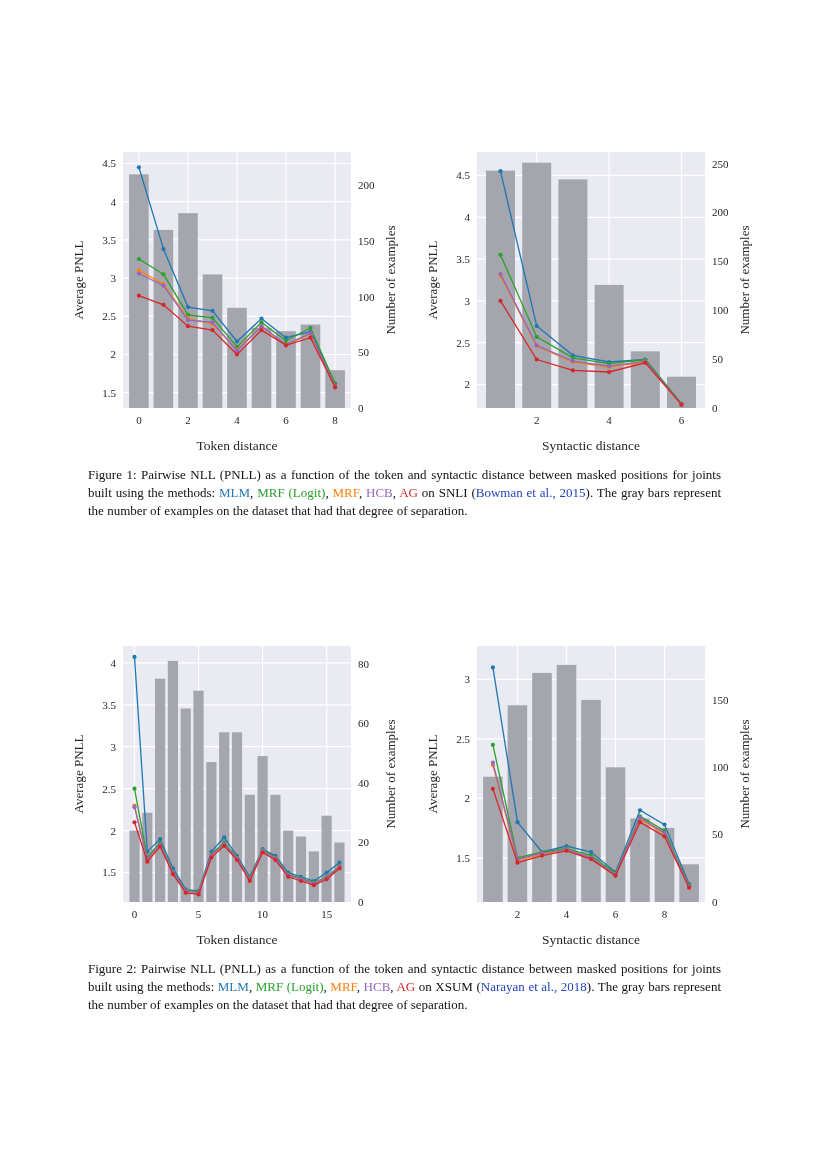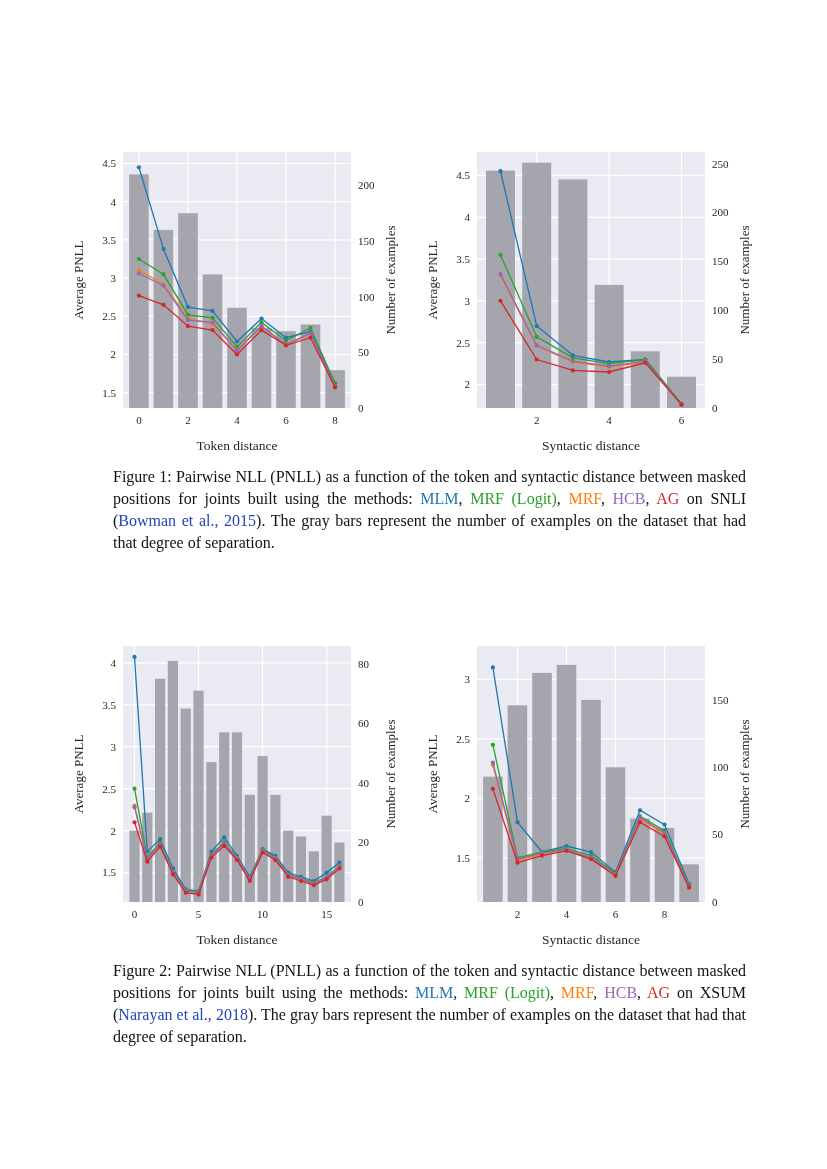--- a/index.html
+++ b/index.html
@@ -1,20 +1,20 @@
 <!DOCTYPE html>
 <html><head>
 <meta charset="utf-8">
 <style>
   html,body{margin:0;padding:0;background:#ffffff;}
   .page{width:827px;height:1169px;position:relative;margin:0 auto;background:#ffffff;
         font-family:"Liberation Serif", serif;overflow:hidden;}
   .fig-row{position:absolute;left:0;width:100%;display:flex;justify-content:center;gap:18px;}
   .chart-unit{width:336px;height:316px;}
-  .caption{position:absolute;left:113px;width:633px;font-size:16px;line-height:1.38;
+  .caption{position:absolute;left:88px;width:633px;font-size:13px;line-height:1.38;
            text-align:justify;color:#121212;}
   svg text{font-family:"Liberation Serif", serif;fill:#262626;}
 </style>
 </head>
 <body>
 
 <div class="page">
 
   <div class="fig-row" style="top:142px;">
     <div class="chart-unit"><svg width="336" height="316" viewBox="0 0 336 316">

